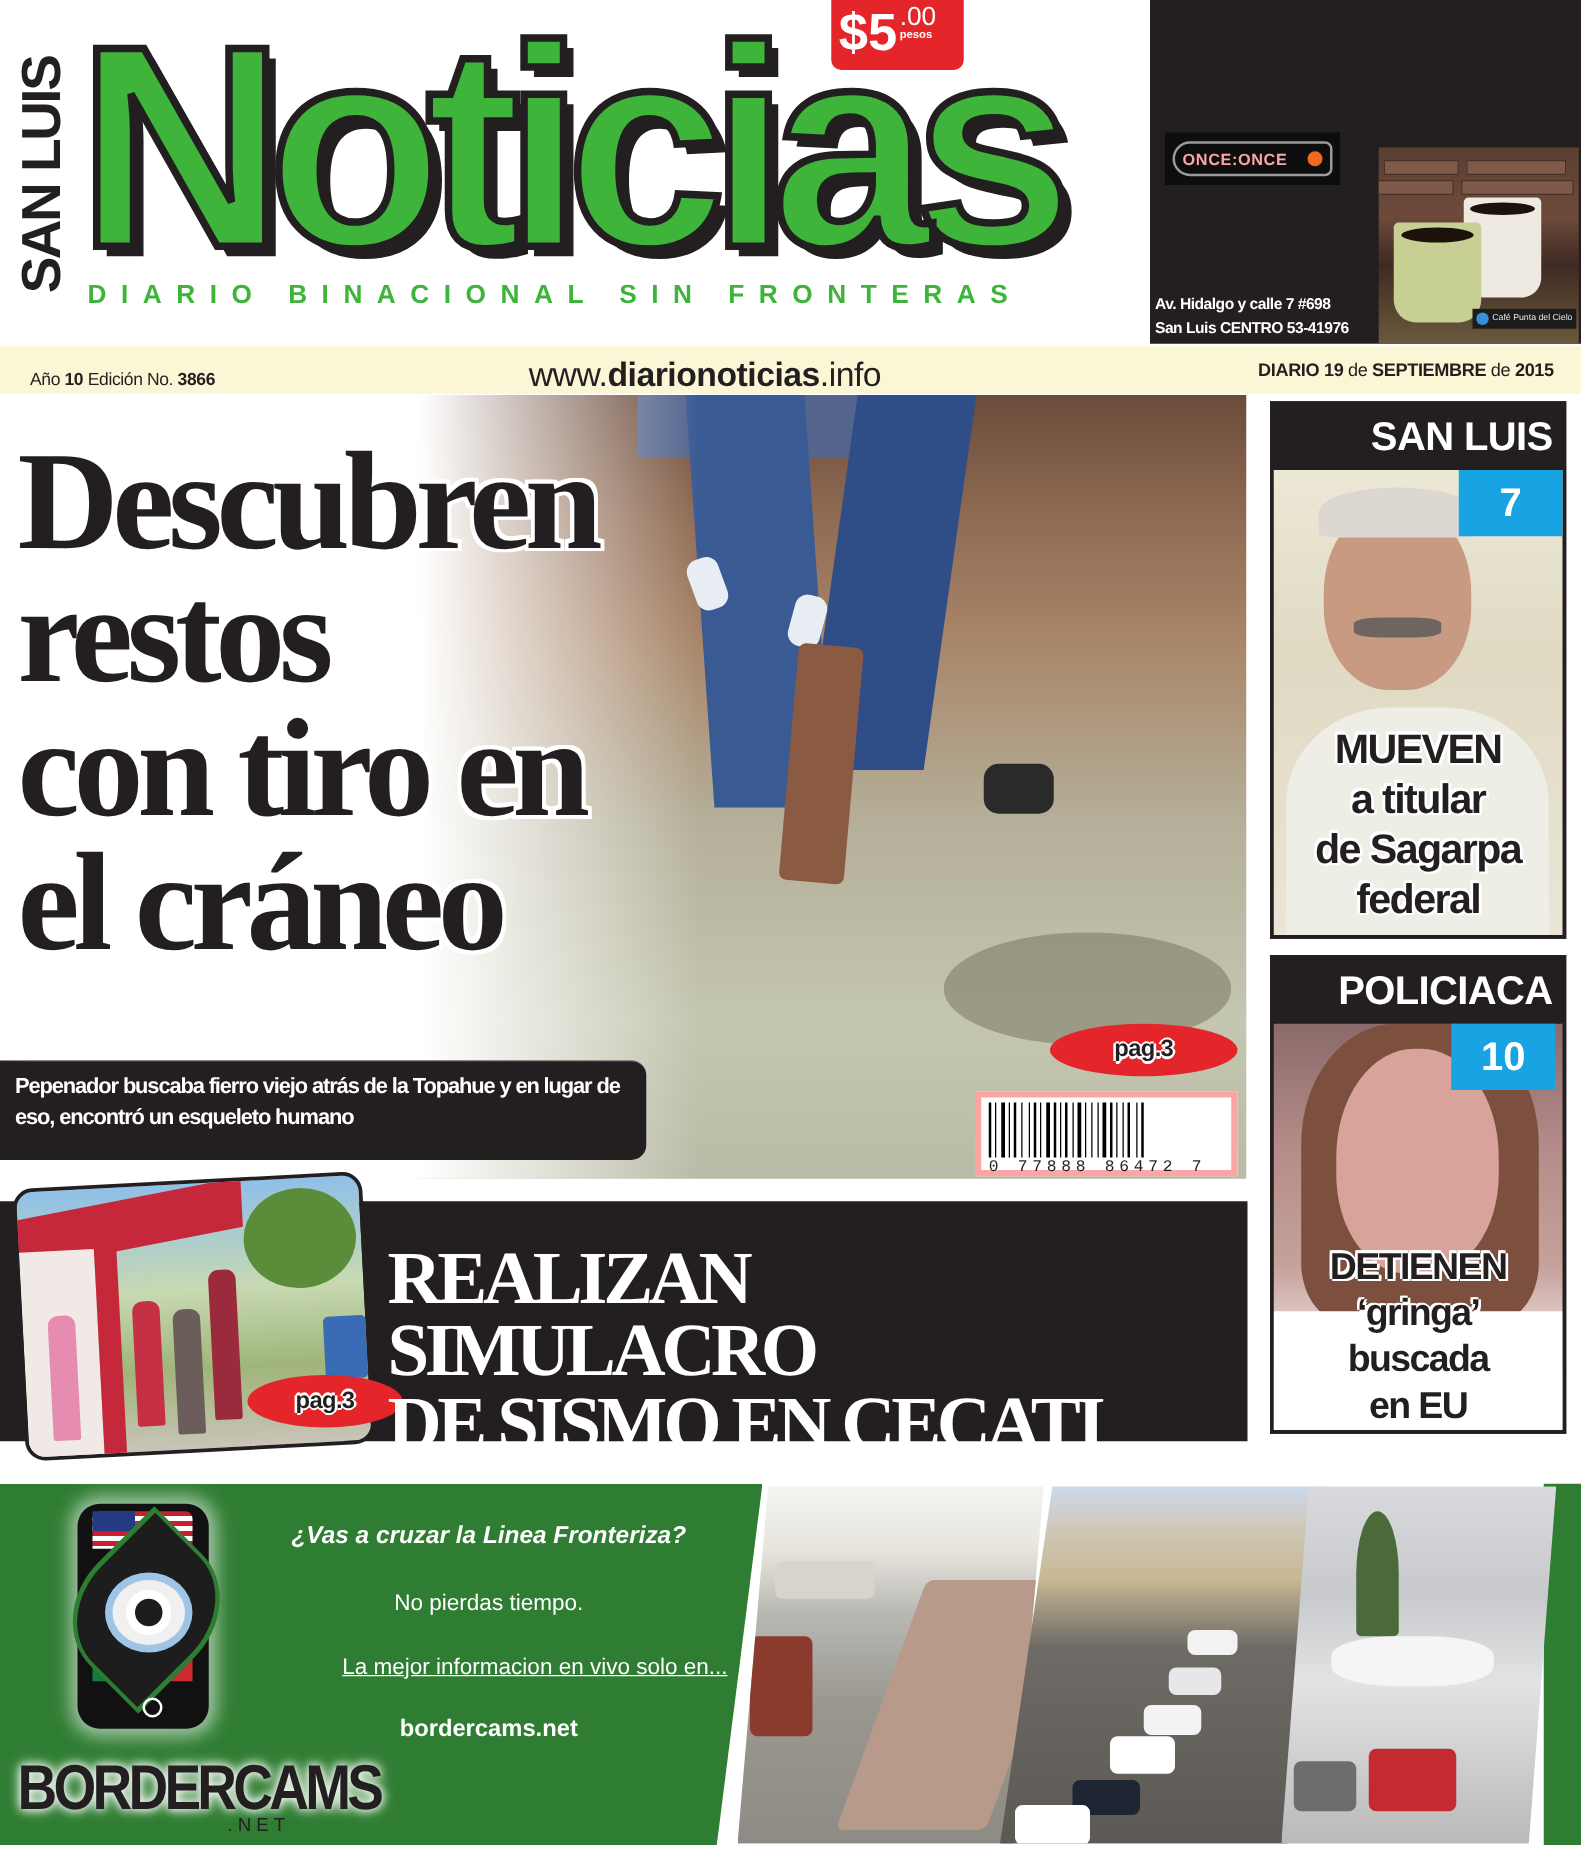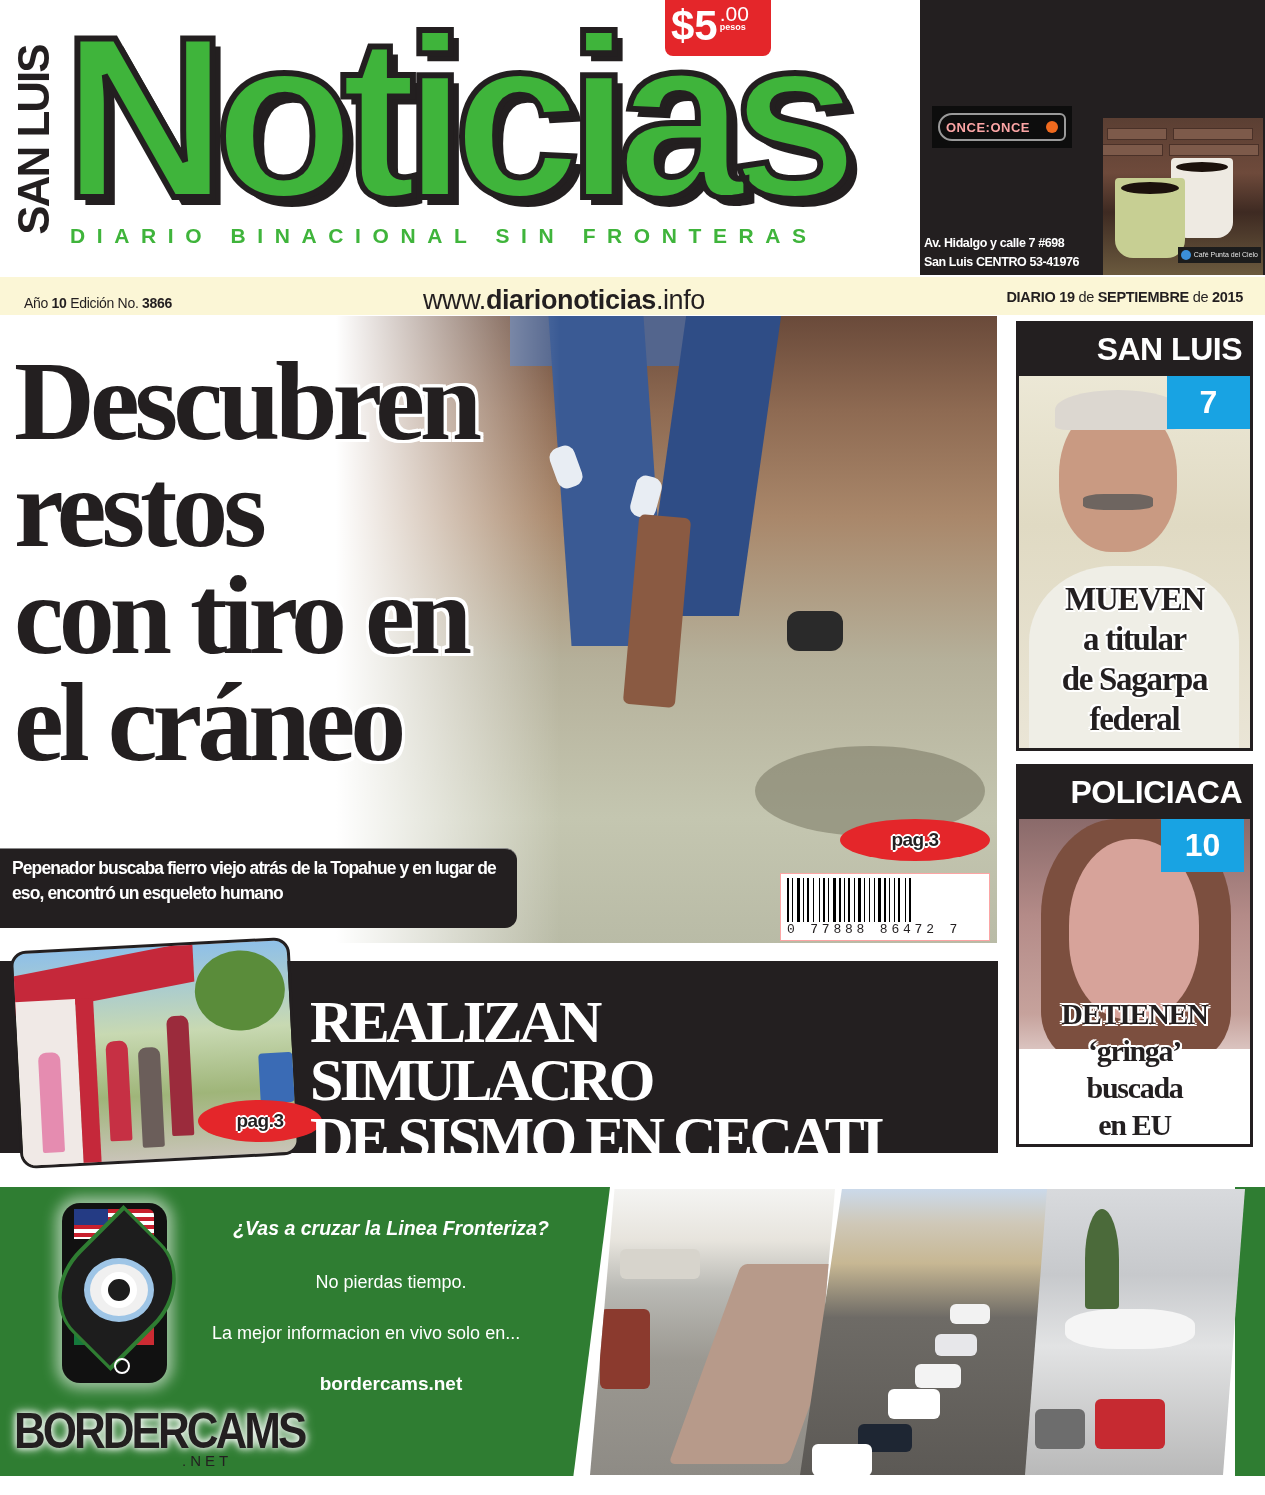--- a/index.html
+++ b/index.html
@@ -117,21 +117,21 @@
   }
 
   .pag-badge {
     position: absolute; background: #e4262a; border-radius: 50%; color: #231f20; display: flex; align-items: center; justify-content: center;
     font-family: "Liberation Sans", sans-serif; font-weight: 900; letter-spacing: -0.5px;
     text-shadow: 2px 0 0 #fff, -2px 0 0 #fff, 0 2px 0 #fff, 0 -2px 0 #fff, 1px 1px 0 #fff, -1px -1px 0 #fff;
   }
   .pag-lead { left: 840px; top: 819px; width: 150px; height: 42px; font-size: 19px; }
 
   .barcode {
-    position: absolute; left: 780px; top: 873px; width: 210px; height: 68px; background: #fff; border: 1px solid #fca5a5; padding: 4px 6px 0 6px;
+    position: absolute; left: 780px; top: 873px; width: 210px; height: 68px; background: #fff; border: 5px solid #fca5a5; padding: 4px 6px 0 6px;
   }
   .bars { width: 100%; height: 44px; display: flex; align-items: stretch; gap: 0; }
   .barcode-num { font-family: "Liberation Mono", monospace; font-size: 13px; color: #231f20; letter-spacing: 3.8px; line-height: 16px; white-space: nowrap; }
 
   
   .second-story { position: absolute; left: 0; top: 961px; width: 998px; height: 192px; background: #231f20; }
   .second-photo {
     position: absolute; left: 15px; top: 944px; width: 280px; height: 218px; border-radius: 16px;
     border: 3px solid #231f20; overflow: hidden; transform: rotate(-3deg);
     background: linear-gradient(180deg, #8fc0e8 0%, #c8d9b2 40%, #9fb579 70%, #c9c4b8 100%);
@@ -161,21 +161,21 @@
   .side-box-2 .side-photo { height: 325px; background: linear-gradient(180deg, #8a6a6a 0%, #b48b88 30%, #c6a29c 60%, #ffffff 90%); }
   .face { position: absolute; border-radius: 48% 48% 44% 44%; }
   .page-num {
     position: absolute; right: 0; top: 52px; color: #fff; background: #18a3e3; text-align: center;
     font-family: "Liberation Sans", sans-serif; font-weight: 900; font-size: 32px;
   }
   .side-box-1 .page-num { width: 83px; height: 53px; line-height: 53px; }
   .side-box-2 .page-num { width: 83px; height: 53px; line-height: 53px; right: 6px; }
   .side-caption {
     position: absolute; left: 0; width: 231px; text-align: center; color: #231f20;
-    font-family: Liberation Serif, serif; font-weight: 700; font-size: 33px; line-height: 40px; letter-spacing: -1.3px;
+    font-family: Liberation Sans, sans-serif; font-weight: 700; font-size: 33px; line-height: 40px; letter-spacing: -1.3px;
     text-shadow: 2px 0 0 #fff, -2px 0 0 #fff, 0 2px 0 #fff, 0 -2px 0 #fff, 2px 2px 0 #fff, -2px -2px 0 #fff;
   }
   .side-box-1 .side-caption { top: 255px; }
   .side-box-2 .side-caption { top: 228px; font-size: 30px; line-height: 37px; }
   .side-caption span { display: block; }
 
   
   .bottom-ad { position: absolute; left: 0; top: 1187px; width: 1265px; height: 290px; background: #ffffff; }
   .ad-green-left { position: absolute; left: 0; top: 1187px; width: 610px; height: 289px; background: #2f7d32;
     clip-path: polygon(0 0, 100% 0, 94% 100%, 0 100%); }
@@ -197,21 +197,21 @@
   .eye-pupil { position: absolute; left: 101px; top: 1272px; width: 36px; height: 36px; border-radius: 50%; background: #1d1d1d; border: 7px solid #ffffff; }
   .phone-btn { position: absolute; left: 114px; top: 1358px; width: 16px; height: 16px; border-radius: 50%; border: 2px solid #fff; }
   .bordercams-brand {
     position: absolute; left: 14px; top: 1402px; font-family: "Liberation Sans", sans-serif; font-weight: 900; font-size: 44px;
     letter-spacing: -3px; color: #231f20; transform: scaleY(1.15); transform-origin: 0 0;
     text-shadow: 0 0 6px #fff, 0 0 10px #fff;
   }
   .bordercams-net { position: absolute; left: 182px; top: 1452px; font-size: 15px; color: #231f20; letter-spacing: 4px; }
   .ad-question { position: absolute; left: 205px; top: 1217px; width: 372px; text-align: center; color: #fff; font-style: italic; font-weight: 700; font-size: 19.5px; }
   .ad-line2 { position: absolute; left: 205px; top: 1272px; width: 372px; text-align: center; color: #fff; font-size: 18px; }
-  .ad-line3 { position: absolute; left: 212px; top: 1323px; width: 380px; text-align: left; color: #fff; font-size: 18px; }
+  .ad-line3 { position: absolute; left: 202px; top: 1323px; width: 380px; text-align: right; color: #fff; font-size: 18px; text-decoration: underline; }
   .ad-url { position: absolute; left: 205px; top: 1373px; width: 372px; text-align: center; color: #fff; font-weight: 700; font-size: 19px; }
 
   .cam { position: absolute; top: 1189px; height: 286px; overflow: hidden; }
   .cam-1 { left: 590px; width: 245px; clip-path: polygon(10% 0, 100% 0, 90% 100%, 0 100%);
     background: linear-gradient(180deg, #f4f4f2 0%, #e7e4dd 18%, #b9b9b4 35%, #9b9891 60%, #8e8b85 100%); }
   .cam-2 { left: 800px; width: 262px; clip-path: polygon(16% 0, 100% 0, 88% 100%, 0 100%);
     background: linear-gradient(180deg, #cbd9ea 0%, #cfc8b8 12%, #c7b793 26%, #6e6b66 45%, #5c5955 100%); }
   .cam-3 { left: 1025px; width: 220px; clip-path: polygon(10% 0, 100% 0, 90% 100%, 0 100%);
     background: linear-gradient(180deg, #d8dadd 0%, #c7c9cc 30%, #e2e3e4 55%, #b9b9b9 100%); }
   .car { position: absolute; border-radius: 6px; }

